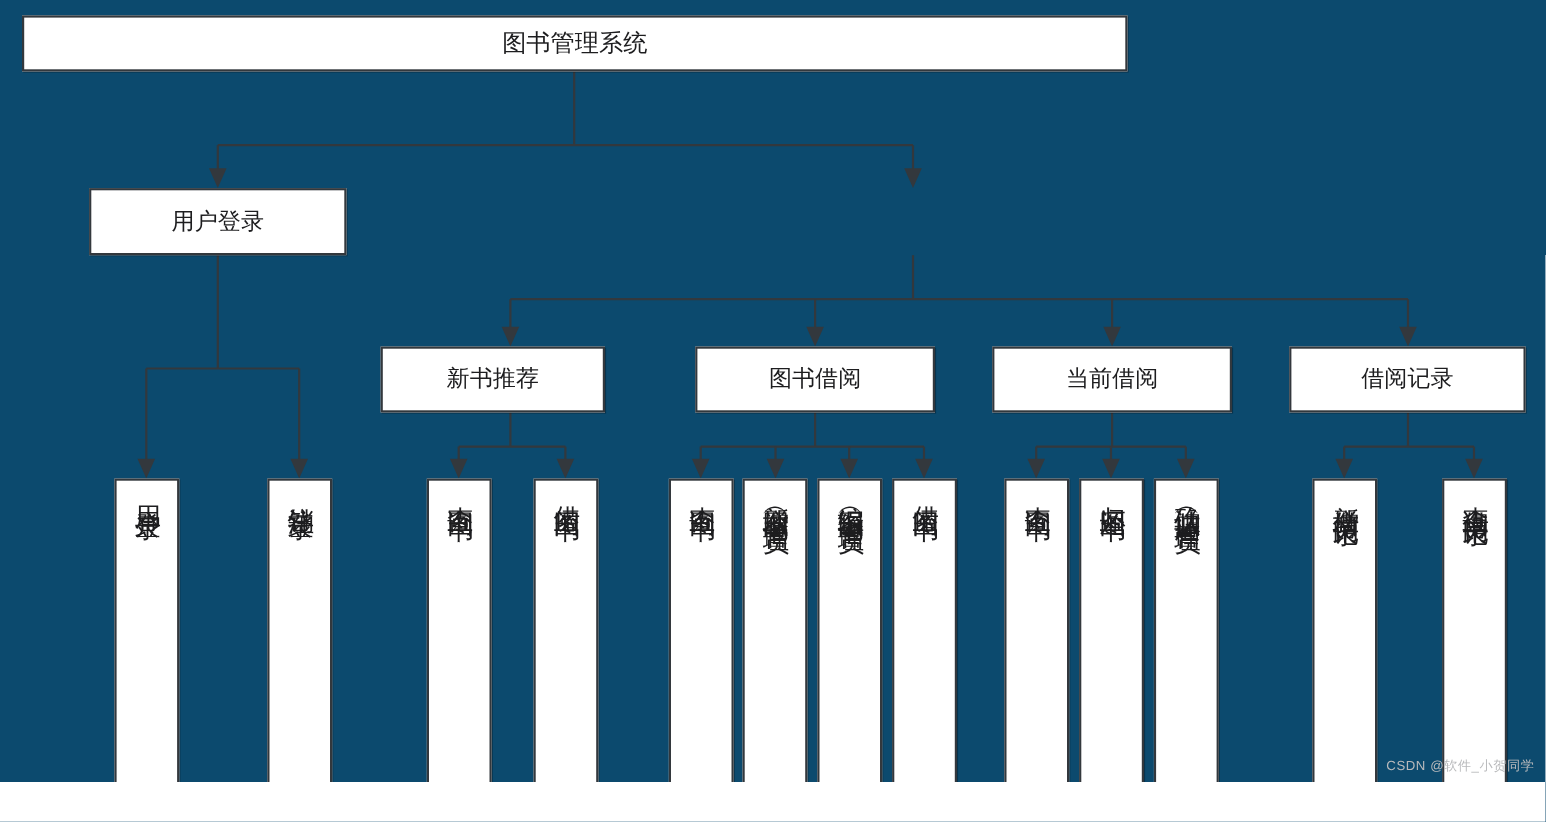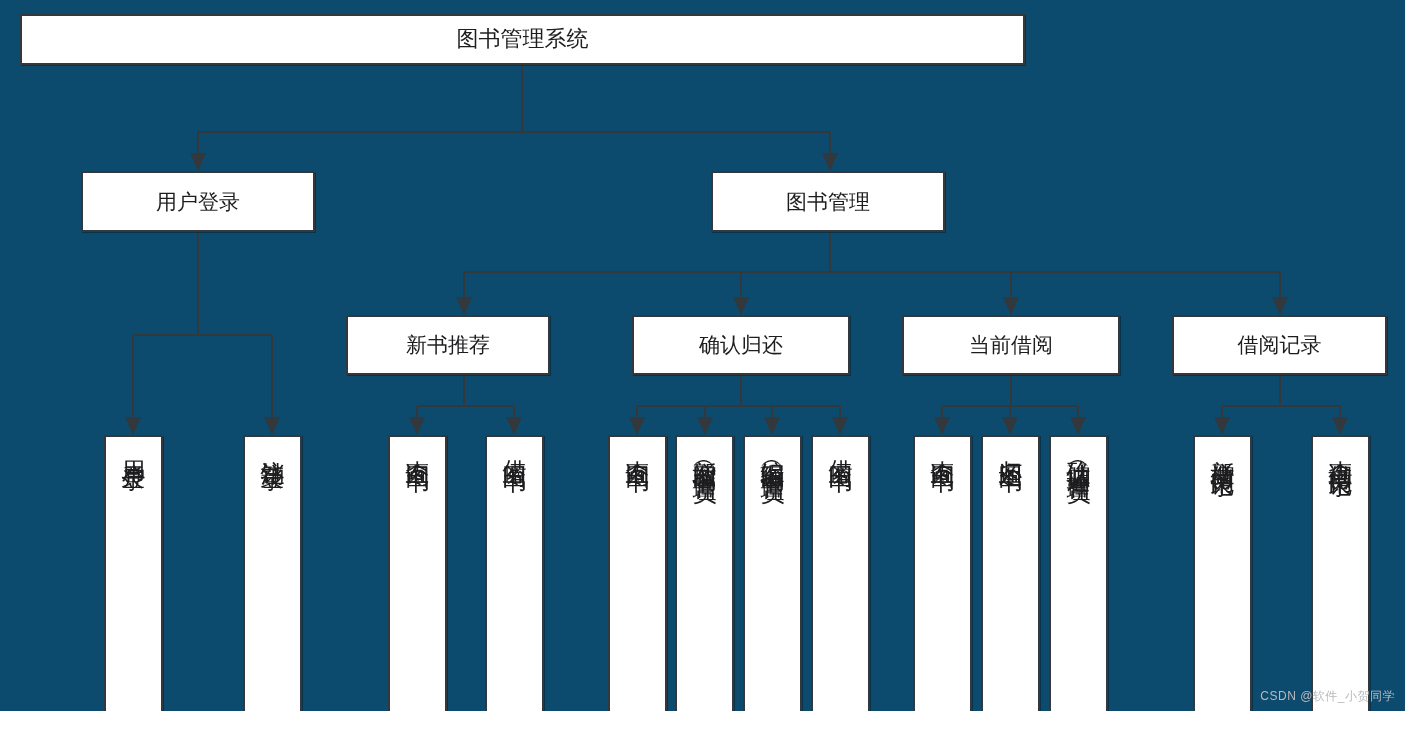--- a/index.html
+++ b/index.html
@@ -152,34 +152,31 @@
     <polygon class="wirehead" points="1332,417 1348,417 1340,435"></polygon>
   </svg>
 
   <div class="node h root" style="left:20px; top:14px; width:1005px; height:51px;">
     <span class="label">图书管理系统</span>
   </div>
 
   <div class="node h" style="left:81px; top:171px; width:234px; height:61px;">
     <span class="label">用户登录</span>
   </div>
-  <div class="node h" style="left:711px; top:171px; width:234px; height:61px;">
-    <span class="label">图书管理</span>
-  </div>
 
   <div class="node h" style="left:346px; top:315px; width:204px; height:60px;">
     <span class="label">新书推荐</span>
   </div>
   <div class="node h" style="left:632px; top:315px; width:218px; height:60px;">
-    <span class="label">确认归还</span>
+    <span class="label">图书借阅</span>
   </div>
   <div class="node h" style="left:902px; top:315px; width:218px; height:60px;align-items:center;">
     <span class="label">当前借阅</span>
   </div>
-  <div class="node h" style="left:1172px; top:315px; width:215px; height:60px;">
+  <div class="node h" style="left:1172px; top:315px; width:215px; height:60px;font-family:Liberation Serif, serif;">
     <span class="label">借阅记录</span>
   </div>
 
   <div class="node v" style="left:104px; top:435px; width:59px; height:298px;">
     <span class="label">用户登录</span>
   </div>
   <div class="node v" style="left:243px; top:435px; width:59px; height:298px;">
     <span class="label">注销登录</span>
   </div>
 

